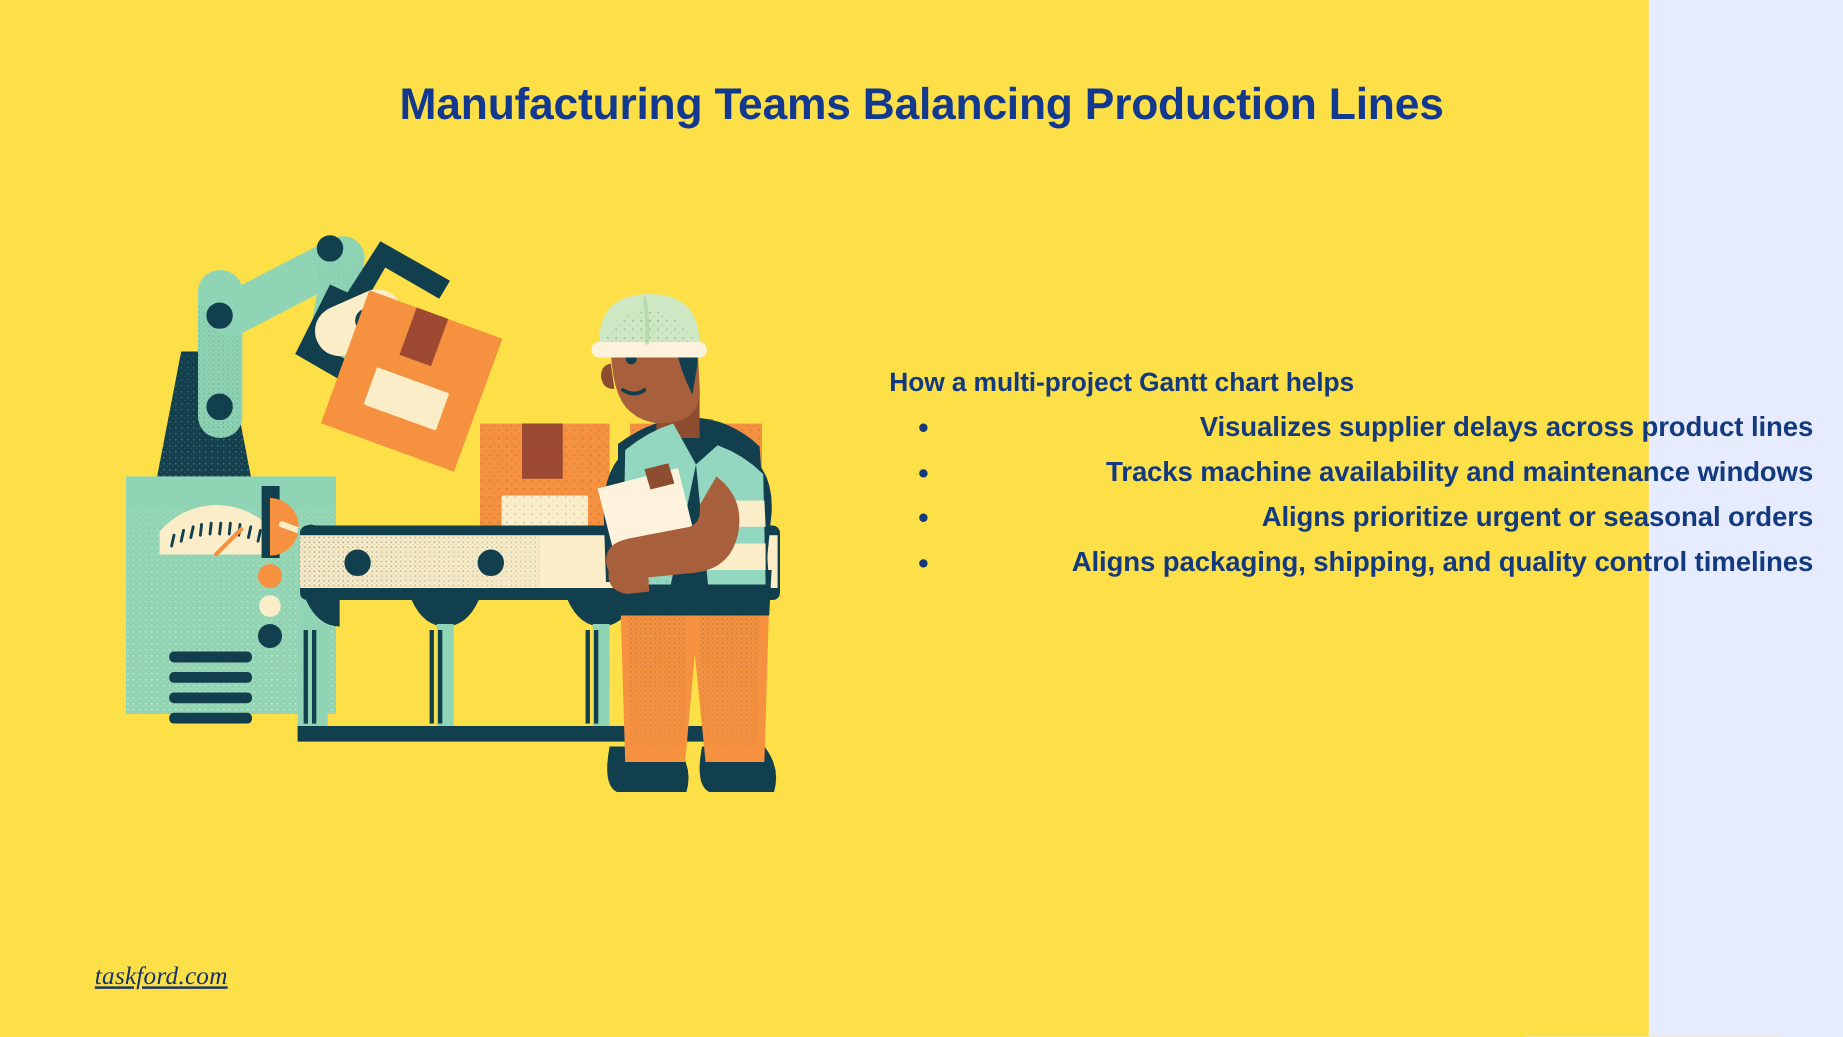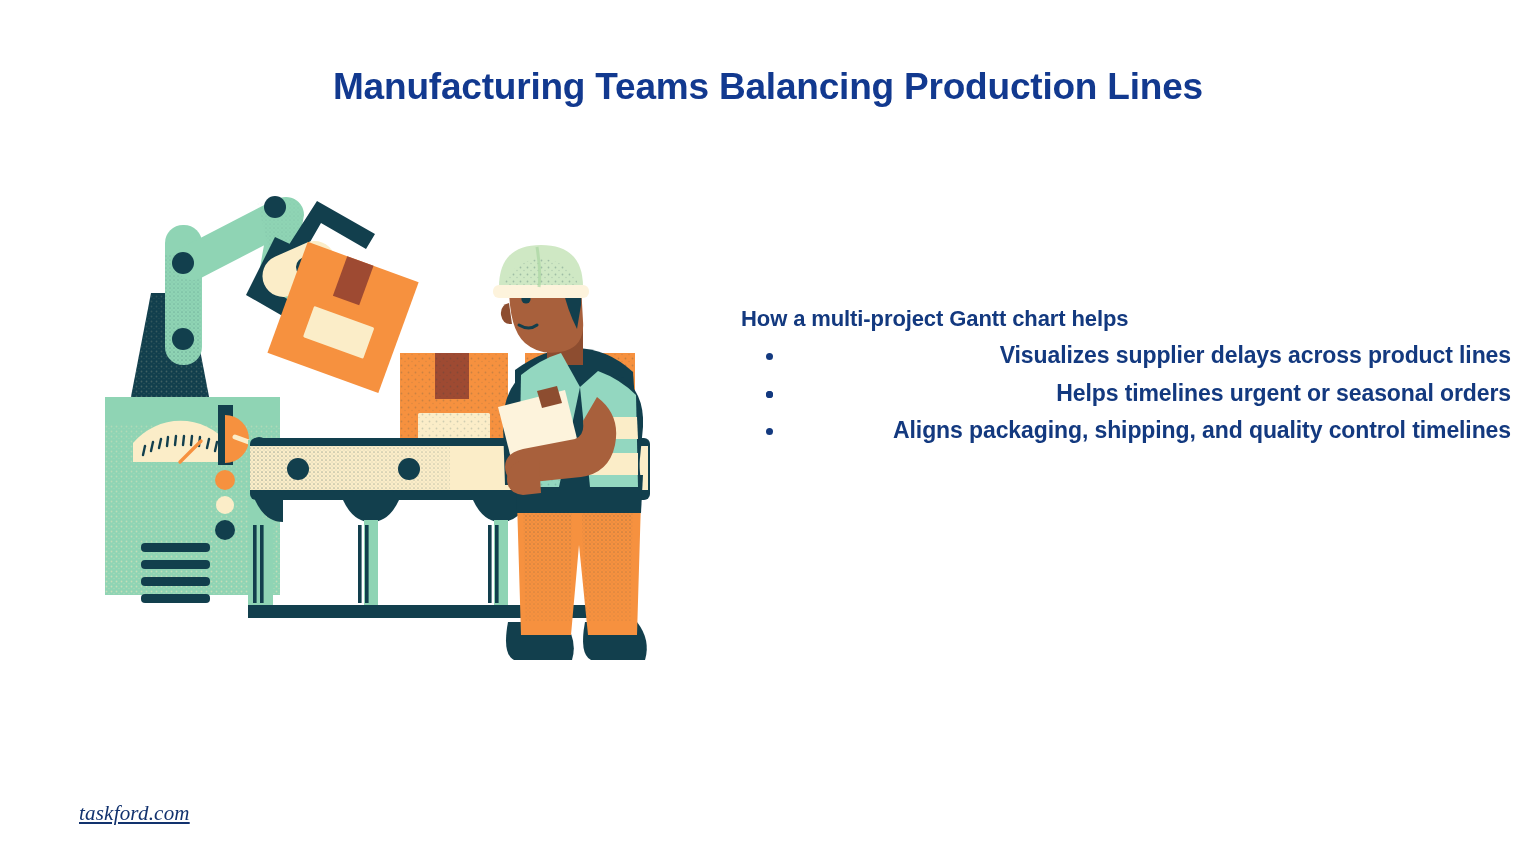--- a/index.html
+++ b/index.html
@@ -10,23 +10,23 @@
     width: 1536px;
     height: 864px;
     background: #e6ecfd;
     font-family: "Liberation Sans", sans-serif;
     overflow: hidden;
     position: relative;
   }
 
   .slide {
     position: relative;
-    width: 1536px;
+    width: 1374px;
     height: 864px;
-    background: #ffffff;
+    background: #fde047;
   }
 
   
   .title {
     position: absolute;
     left: 0;
     top: 64px;
     width: 1536px;
     text-align: center;
     font-size: 37px;
@@ -418,24 +418,25 @@
 
   <div class="copy">
     <p class="copy-heading">How a multi-project Gantt chart helps</p>
     <ul class="bullets">
       <li class="bullet">
         <span class="bullet-dot"></span>
         <span>Visualizes supplier delays across product lines</span>
       </li>
       <li class="bullet">
         <span class="bullet-dot"></span>
+        <span>Tracks machine availability and maintenance windows</span>
       </li>
       <li class="bullet">
         <span class="bullet-dot"></span>
-        <span>Helps timelines urgent or seasonal orders</span>
+        <span>Aligns prioritize urgent or seasonal orders</span>
       </li>
       <li class="bullet">
         <span class="bullet-dot"></span>
         <span>Aligns packaging, shipping, and quality control timelines</span>
       </li>
     </ul>
   </div>
 
   <a class="footer-link" href="#">taskford.com</a>
 

